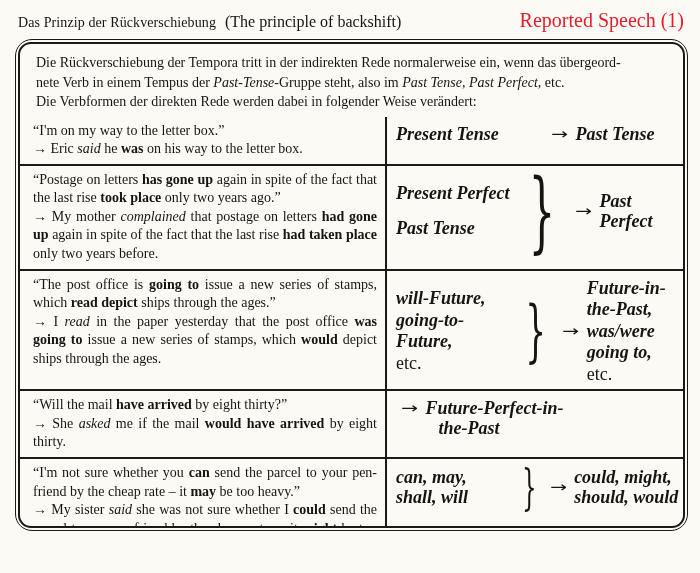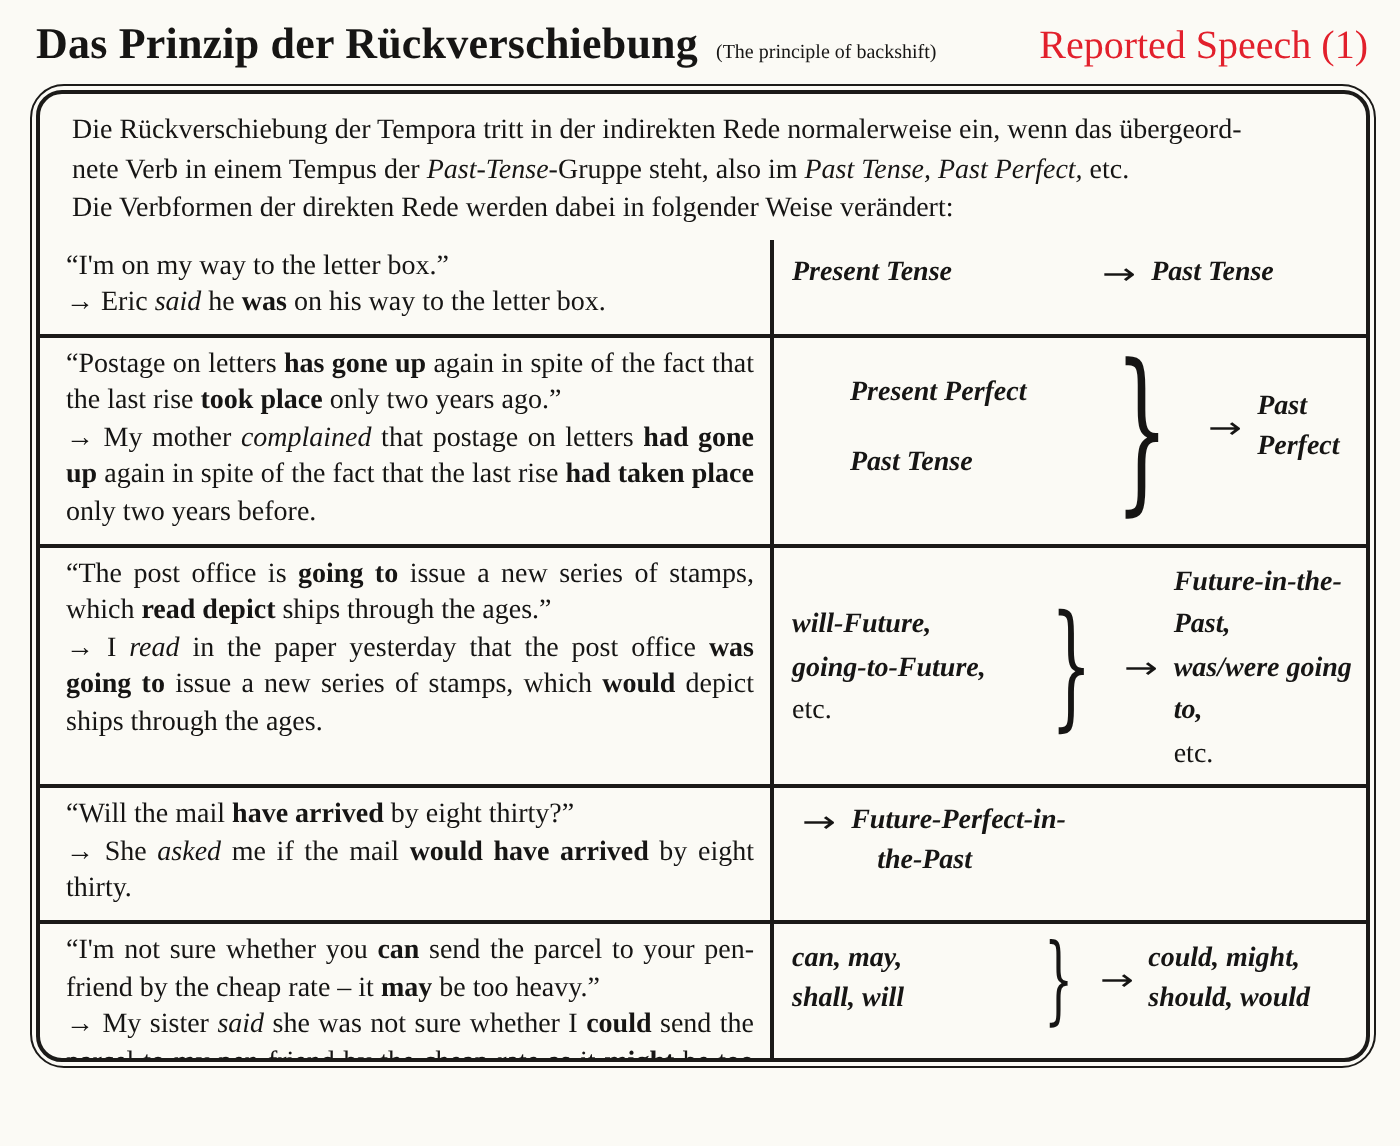--- a/index.html
+++ b/index.html
@@ -6,59 +6,59 @@
   body{
     width:700px;height:573px;overflow:hidden;
     background:#fbfaf5;color:#161514;
     font-family:"Liberation Serif","DejaVu Serif",serif;
     -webkit-font-smoothing:antialiased;
   }
   .page{width:700px;height:573px;position:relative;box-sizing:border-box;}
 
   
   .hdr{display:flex;align-items:baseline;padding:9px 14px 0 18px;}
-  .hdr h1{margin:0;font-size:22px;font-weight:700;letter-spacing:.1px;}
-  .hdr .sub{margin-left:9px;font-size:10px;white-space:nowrap;}
+  .hdr h1{margin:0;font-size:14px;font-weight:400;letter-spacing:.1px;}
+  .hdr .sub{margin-left:9px;font-size:16px;white-space:nowrap;}
   .hdr .topic{margin-left:auto;font-size:20px;font-weight:400;white-space:nowrap;padding-right:2px;}
 
   
   .tbl-outer{
     margin:7px 12px 0 15px;height:492px;box-sizing:border-box;
     border:1.6px solid #1b1a18;border-radius:17px;padding:2px;
   }
   .tbl-inner{
     height:100%;box-sizing:border-box;overflow:hidden;
     border:2.4px solid #1b1a18;border-radius:13px;
     display:flex;flex-direction:column;
   }
   .intro{
     padding:9px 13px 5px 16px;font-size:14px;line-height:19.5px;
     text-align:justify;
   }
   .grid{flex:1;display:flex;flex-direction:column;}
   .row{display:flex;border-top:2px solid #1b1a18;box-sizing:border-box;}
   .row.r1{border-top:none;min-height:47px;}
-  .row.r2{min-height:101px;gap:29px;}
+  .row.r2{min-height:101px;}
   .row.r3{min-height:105px;}
   .row.r4{min-height:67px;}
   .row.r5{min-height:112px;flex:1;}
 
   .cl{
     width:367px;box-sizing:border-box;flex:none;
     border-right:2px solid #1b1a18;
     padding:5px 8px 5px 13px;
     font-size:14px;line-height:18.6px;text-align:justify;
   }
   .cl p{margin:0;}
   .cr{flex:1;padding:7px 4px 4px 9px;box-sizing:border-box;}
 
   
   .rc{display:flex;align-items:flex-start;}
   .r2 .rc,.r3 .rc,.r5 .rc{align-items:center;}
-  .rc-from,.rc-to{font-size:14px;line-height:20px;}
+  .rc-from,.rc-to{font-size:18px;line-height:20px;}
   .r1 .rc-from,.r4 .rc-from{width:150px;flex:none;}
   .r2 .rc-from{width:118px;flex:none;line-height:35px;}
   .r3 .rc-from{width:118px;flex:none;line-height:21.5px;}
   .r5 .rc-from{width:118px;flex:none;line-height:20px;}
   .r3 .rc-to{line-height:21.5px;}
   .rc-brace{
     font-family:"DejaVu Serif",serif;font-weight:400;line-height:.88;
     transform:scaleX(.48);transform-origin:center;flex:none;
   }
   .r2 .rc-brace{font-size:88px;}

